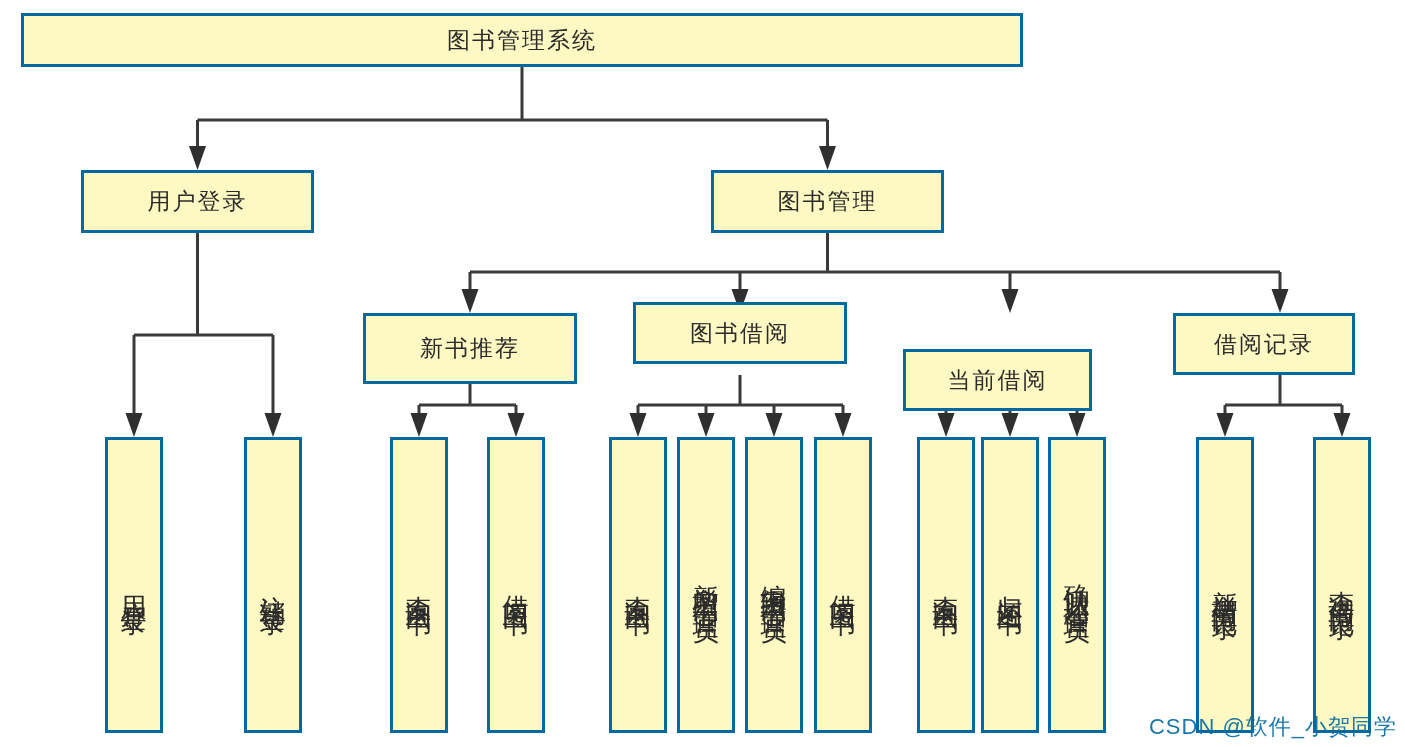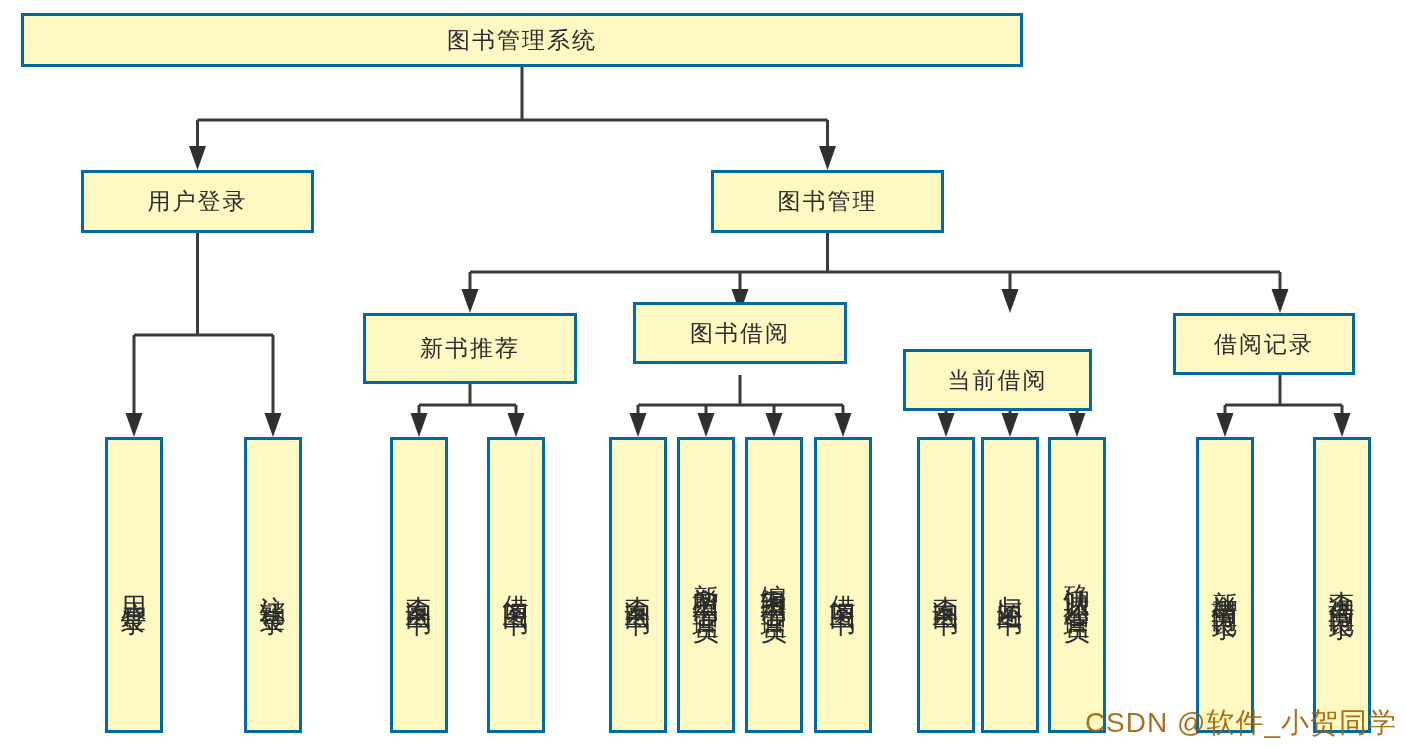--- a/index.html
+++ b/index.html
@@ -27,22 +27,22 @@
     text-orientation:mixed;
     font-size:26px;
     line-height:1;
     letter-spacing:5px;
     color:#2b2b2b;
   }
   #watermark{
     position:absolute;
     right:8px;bottom:5px;
     z-index:3;
-    font-size:28px;
-    color:#a16207;
+    font-size:22px;
+    color:#0369a1;
     opacity:.9;
     letter-spacing:1px;
     white-space:nowrap;
   }
 </style>
 </head>
 <body>
 
 <div id="stage">
 

